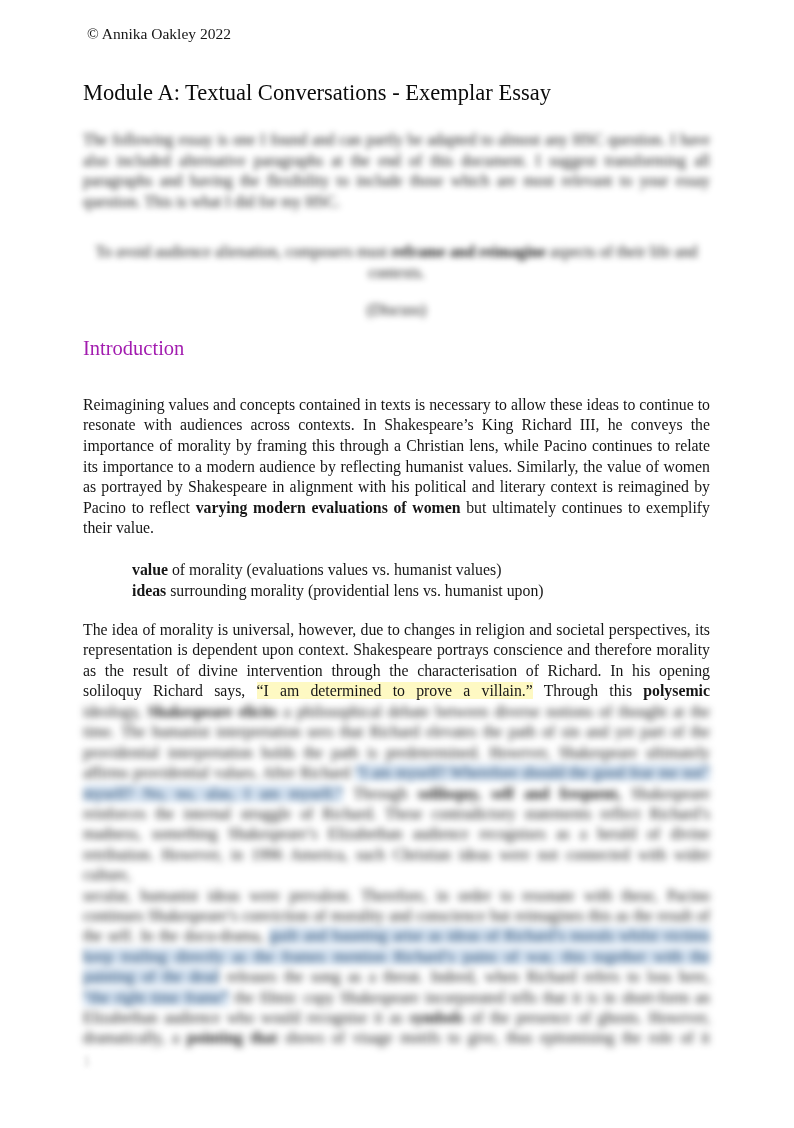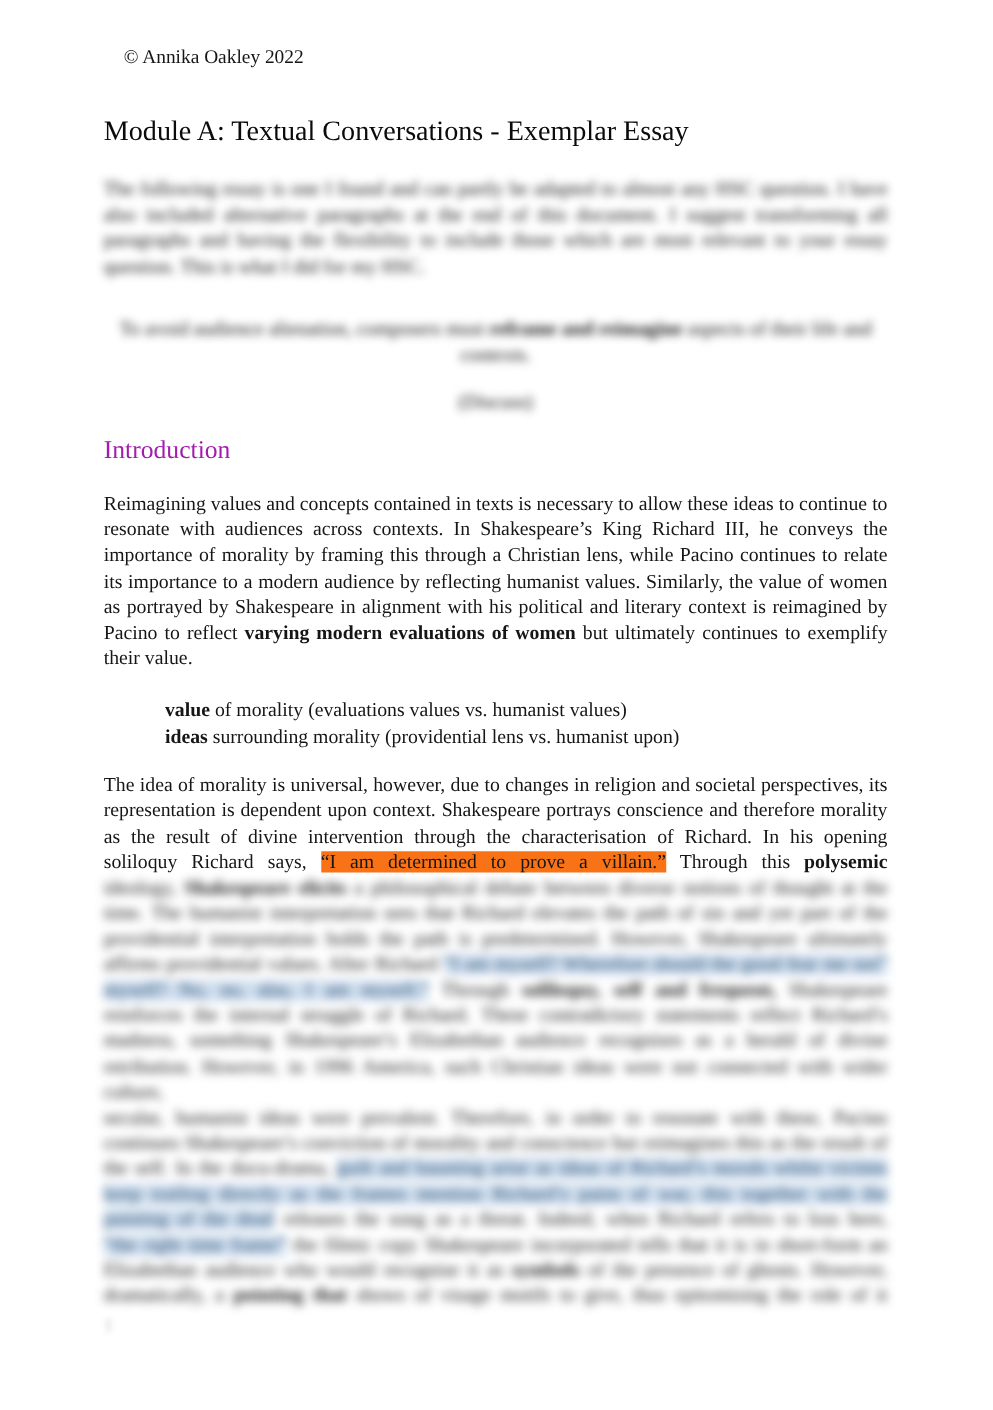--- a/index.html
+++ b/index.html
@@ -1,42 +1,42 @@
 <!DOCTYPE html>
 <html><head>
 <meta charset="utf-8">
 <style>
   html,body{margin:0;padding:0;background:#ffffff;}
   body{width:794px;height:1128px;overflow:hidden;position:relative;
        font-family:"Liberation Serif","DejaVu Serif",serif;color:#161616;}
   .page{position:absolute;inset:0;padding:21px 84px 0 83px;box-sizing:border-box;}
 
-  .copyright{margin:16px;font-size:15.5px;line-height:18px;}
+  .copyright{margin:4px;font-size:15.5px;line-height:18px;}
   h1.doc-title{margin:36px 0 4px 0;font-size:22.5px;font-weight:normal;line-height:27px;color:#0b0b0b;}
 
   h2.sec{margin:0;font-size:20.5px;font-weight:normal;color:#a21caf;line-height:25px;}
   #intro-heading{margin-top:15px;}
   #para1-heading{margin-top:26px;}
 
   .body{font-size:15.8px;line-height:20.6px;margin:0;}
   .jtext{text-align:justify;}
   .jlast{text-align:justify;text-align-last:justify;}
 
   .note{margin-top:24px;filter:blur(3.4px);}
   .prompt{margin-top:30px;filter:blur(3.4px);}
   .prompt p{margin:0;font-size:15.8px;line-height:20.8px;text-align:center;}
   .prompt .discuss{margin-top:16px;}
 
-  .intro-p{margin-top:21px;}
+  .intro-p{margin-top:34px;}
   .points{margin-top:20px;padding-left:49px;font-size:15.8px;line-height:21.3px;}
   .points p{margin:0;}
   .para-body{margin-top:18px;}
 
   b{font-weight:bold;text-align:center;}
-  .hlq{background:#f97316;}
+  .hlq{background:#fef9c3;}
 
   .blur-cont{filter:blur(3.9px);margin-top:0;}
   .blur-line{font-size:15.8px;line-height:20.4px;text-align:justify;text-align-last:justify;}
   .blur-line .bold{font-weight:bold;}
   .blur-line .hl{background:#cfdeee;color:#25496f;}
 
   .pagenum{position:absolute;left:83px;top:1053px;font-size:15px;color:#8a8a8a;
            filter:blur(2.5px);opacity:.55;}
 </style>
 </head>

